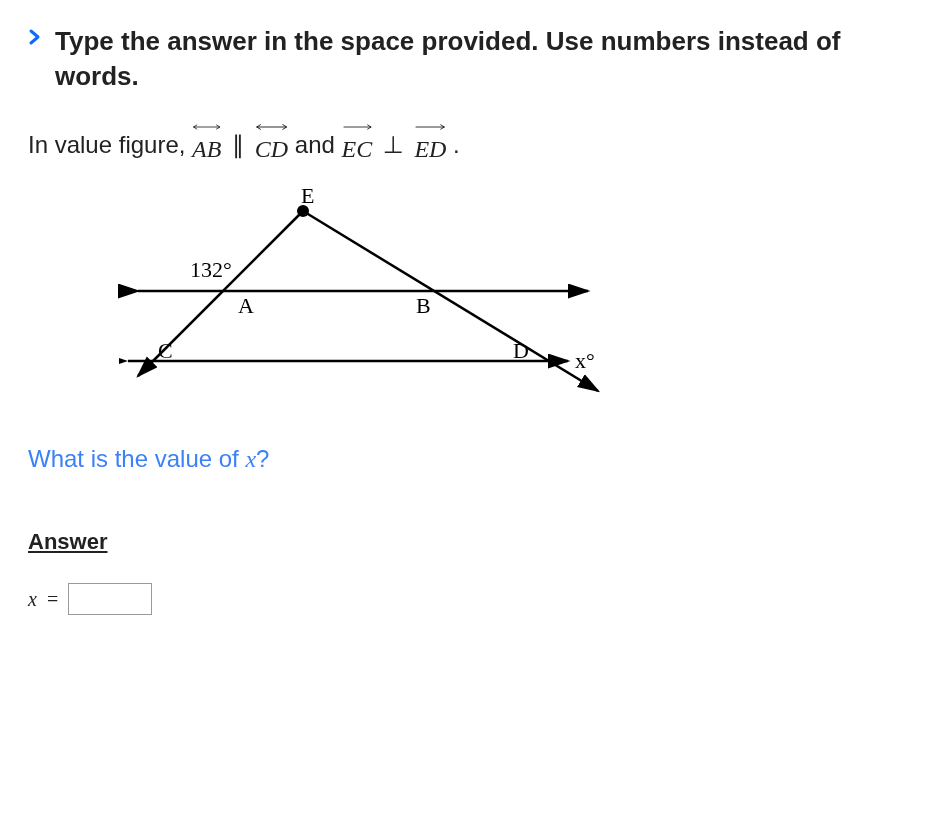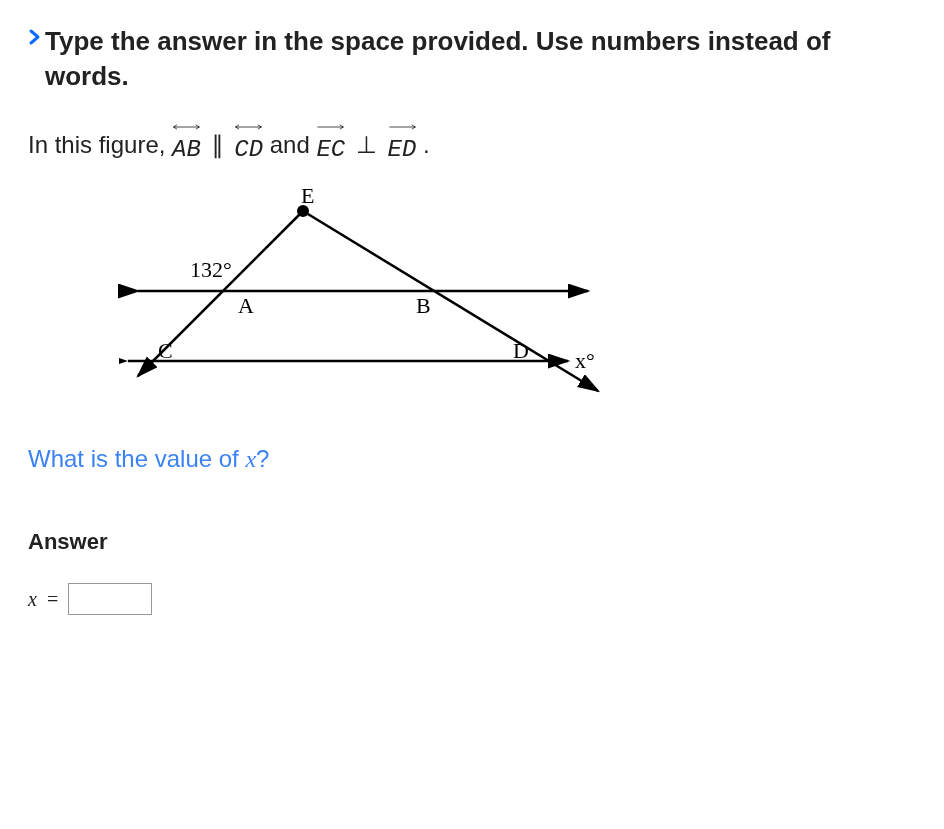--- a/index.html
+++ b/index.html
@@ -7,21 +7,21 @@
       font-family: Arial, Helvetica, sans-serif;
       width: 944px;
       height: 829px;
       padding: 24px 28px;
       background: #fff;
       color: #222;
     }
     .heading-row {
       display: flex;
       align-items: flex-start;
-      gap: 3px;
+      gap: 13px;
       margin-bottom: 36px;
     }
     .chevron {
       color: #0b6bfd;
       font-size: 22px;
       font-weight: bold;
       line-height: 1.2;
       margin-top: 2px;
     }
     .instruction {
@@ -32,21 +32,21 @@
     }
     .figure-text {
       font-size: 24px;
       color: #222;
       margin-bottom: 18px;
     }
     .mathseg {
       display: inline-block;
       vertical-align: middle;
       position: relative;
-      font-family: Liberation Mono, monospace;
+      font-family: Liberation Serif, serif;
       font-style: italic;
       font-size: 24px;
       padding-top: 6px;
     }
     .dblarrow, .rarrow {
       position: absolute;
       left: 0;
       top: -8px;
       width: 100%;
       height: 10px;
@@ -74,20 +74,21 @@
     .mathvar {
       font-family: "Times New Roman", Times, serif;
       font-style: italic;
       font-size: 24px;
     }
     .answer-label {
       font-size: 22px;
       font-weight: 700;
       color: #222;
       margin-bottom: 28px;
+      text-decoration: underline;
     }
     .answer-row {
       display: flex;
       align-items: center;
       gap: 10px;
       font-family: "Times New Roman", Times, serif;
       font-size: 20px;
     }
     .answer-row .xv {
       font-style: italic;
@@ -106,21 +107,21 @@
 <div class="heading-row">
   <span class="chevron">
     <svg width="14" height="18" viewBox="0 0 14 18">
         <path d="M3 3 L10 9 L3 15" stroke="#0b6bfd" stroke-width="3" fill="none" stroke-linecap="round" stroke-linejoin="round"></path>
       </svg>
   </span>
   <div class="instruction">Type the answer in the space provided. Use numbers instead of words.</div>
 </div>
 
 <div class="figure-text">
-  <span>In this figure, </span>
+  <span>In value figure, </span>
   <span class="mathseg">
     <span class="dblarrow">
       <svg viewBox="0 0 40 10">
           <line x1="2" y1="5" x2="38" y2="5" stroke="#000" stroke-width="1"></line>
           <path d="M2 5 L7 2 M2 5 L7 8" stroke="#000" stroke-width="1" fill="none"></path>
           <path d="M38 5 L33 2 M38 5 L33 8" stroke="#000" stroke-width="1" fill="none"></path>
         </svg>
     </span>
     <span>AB</span>
   </span>

